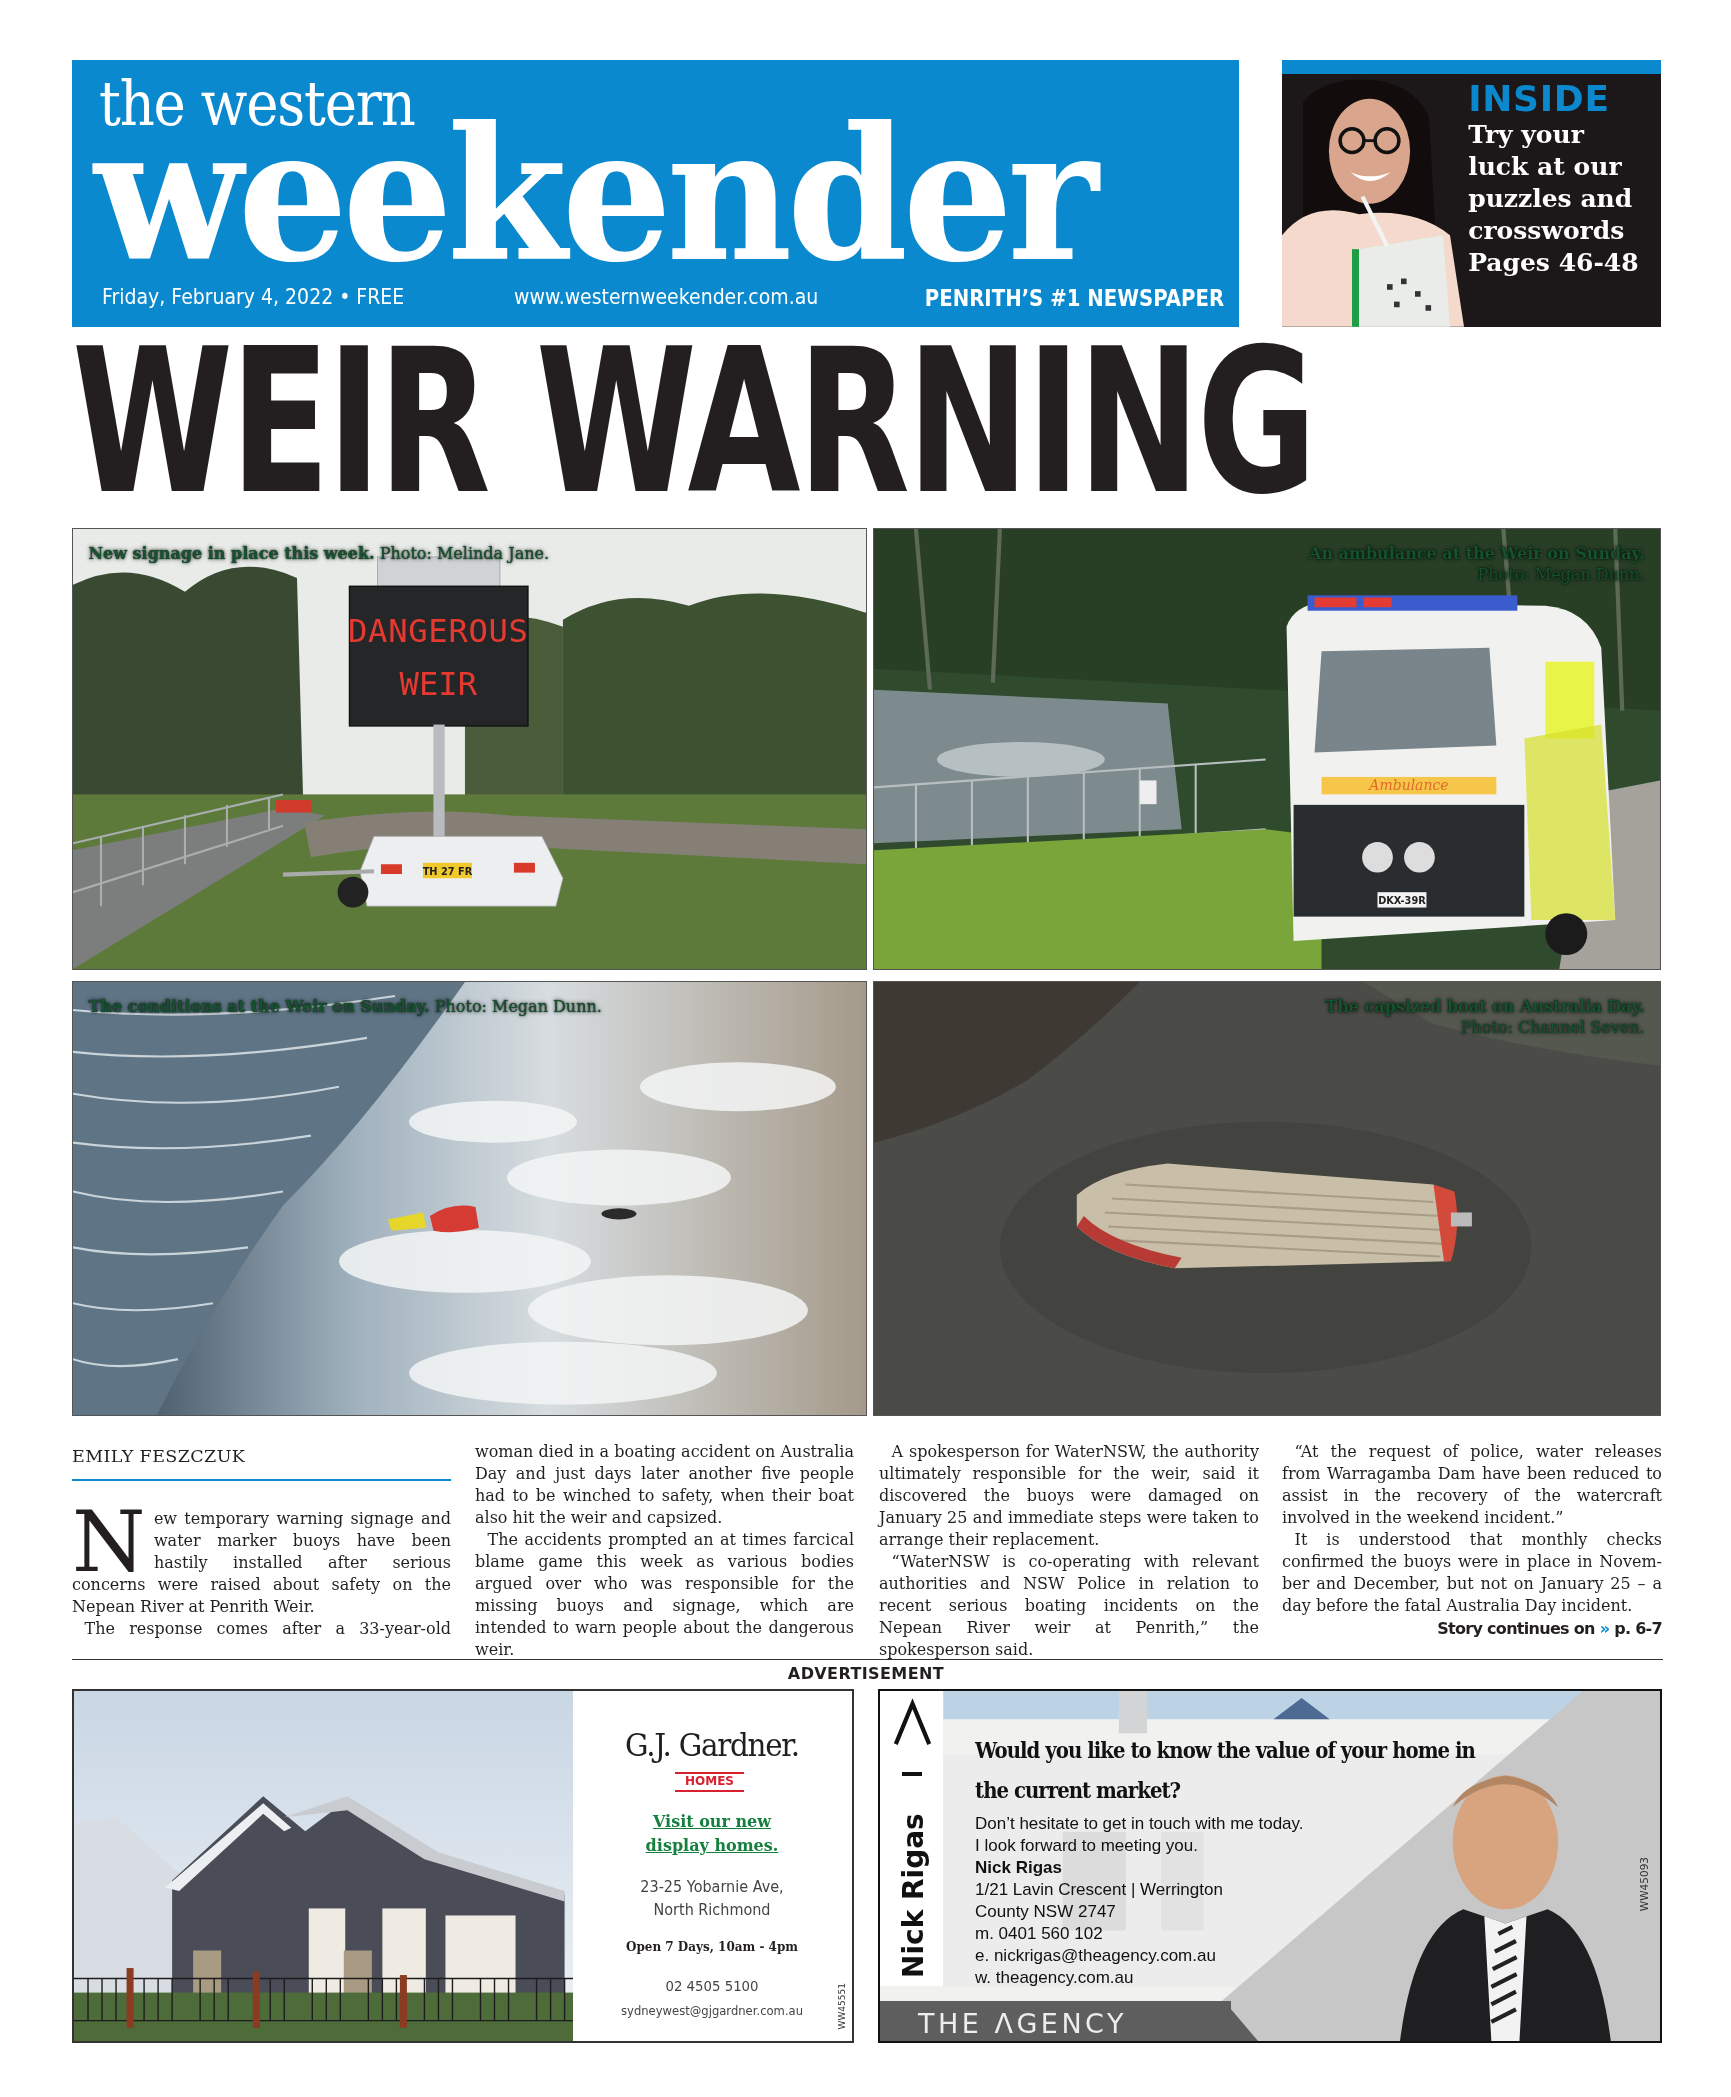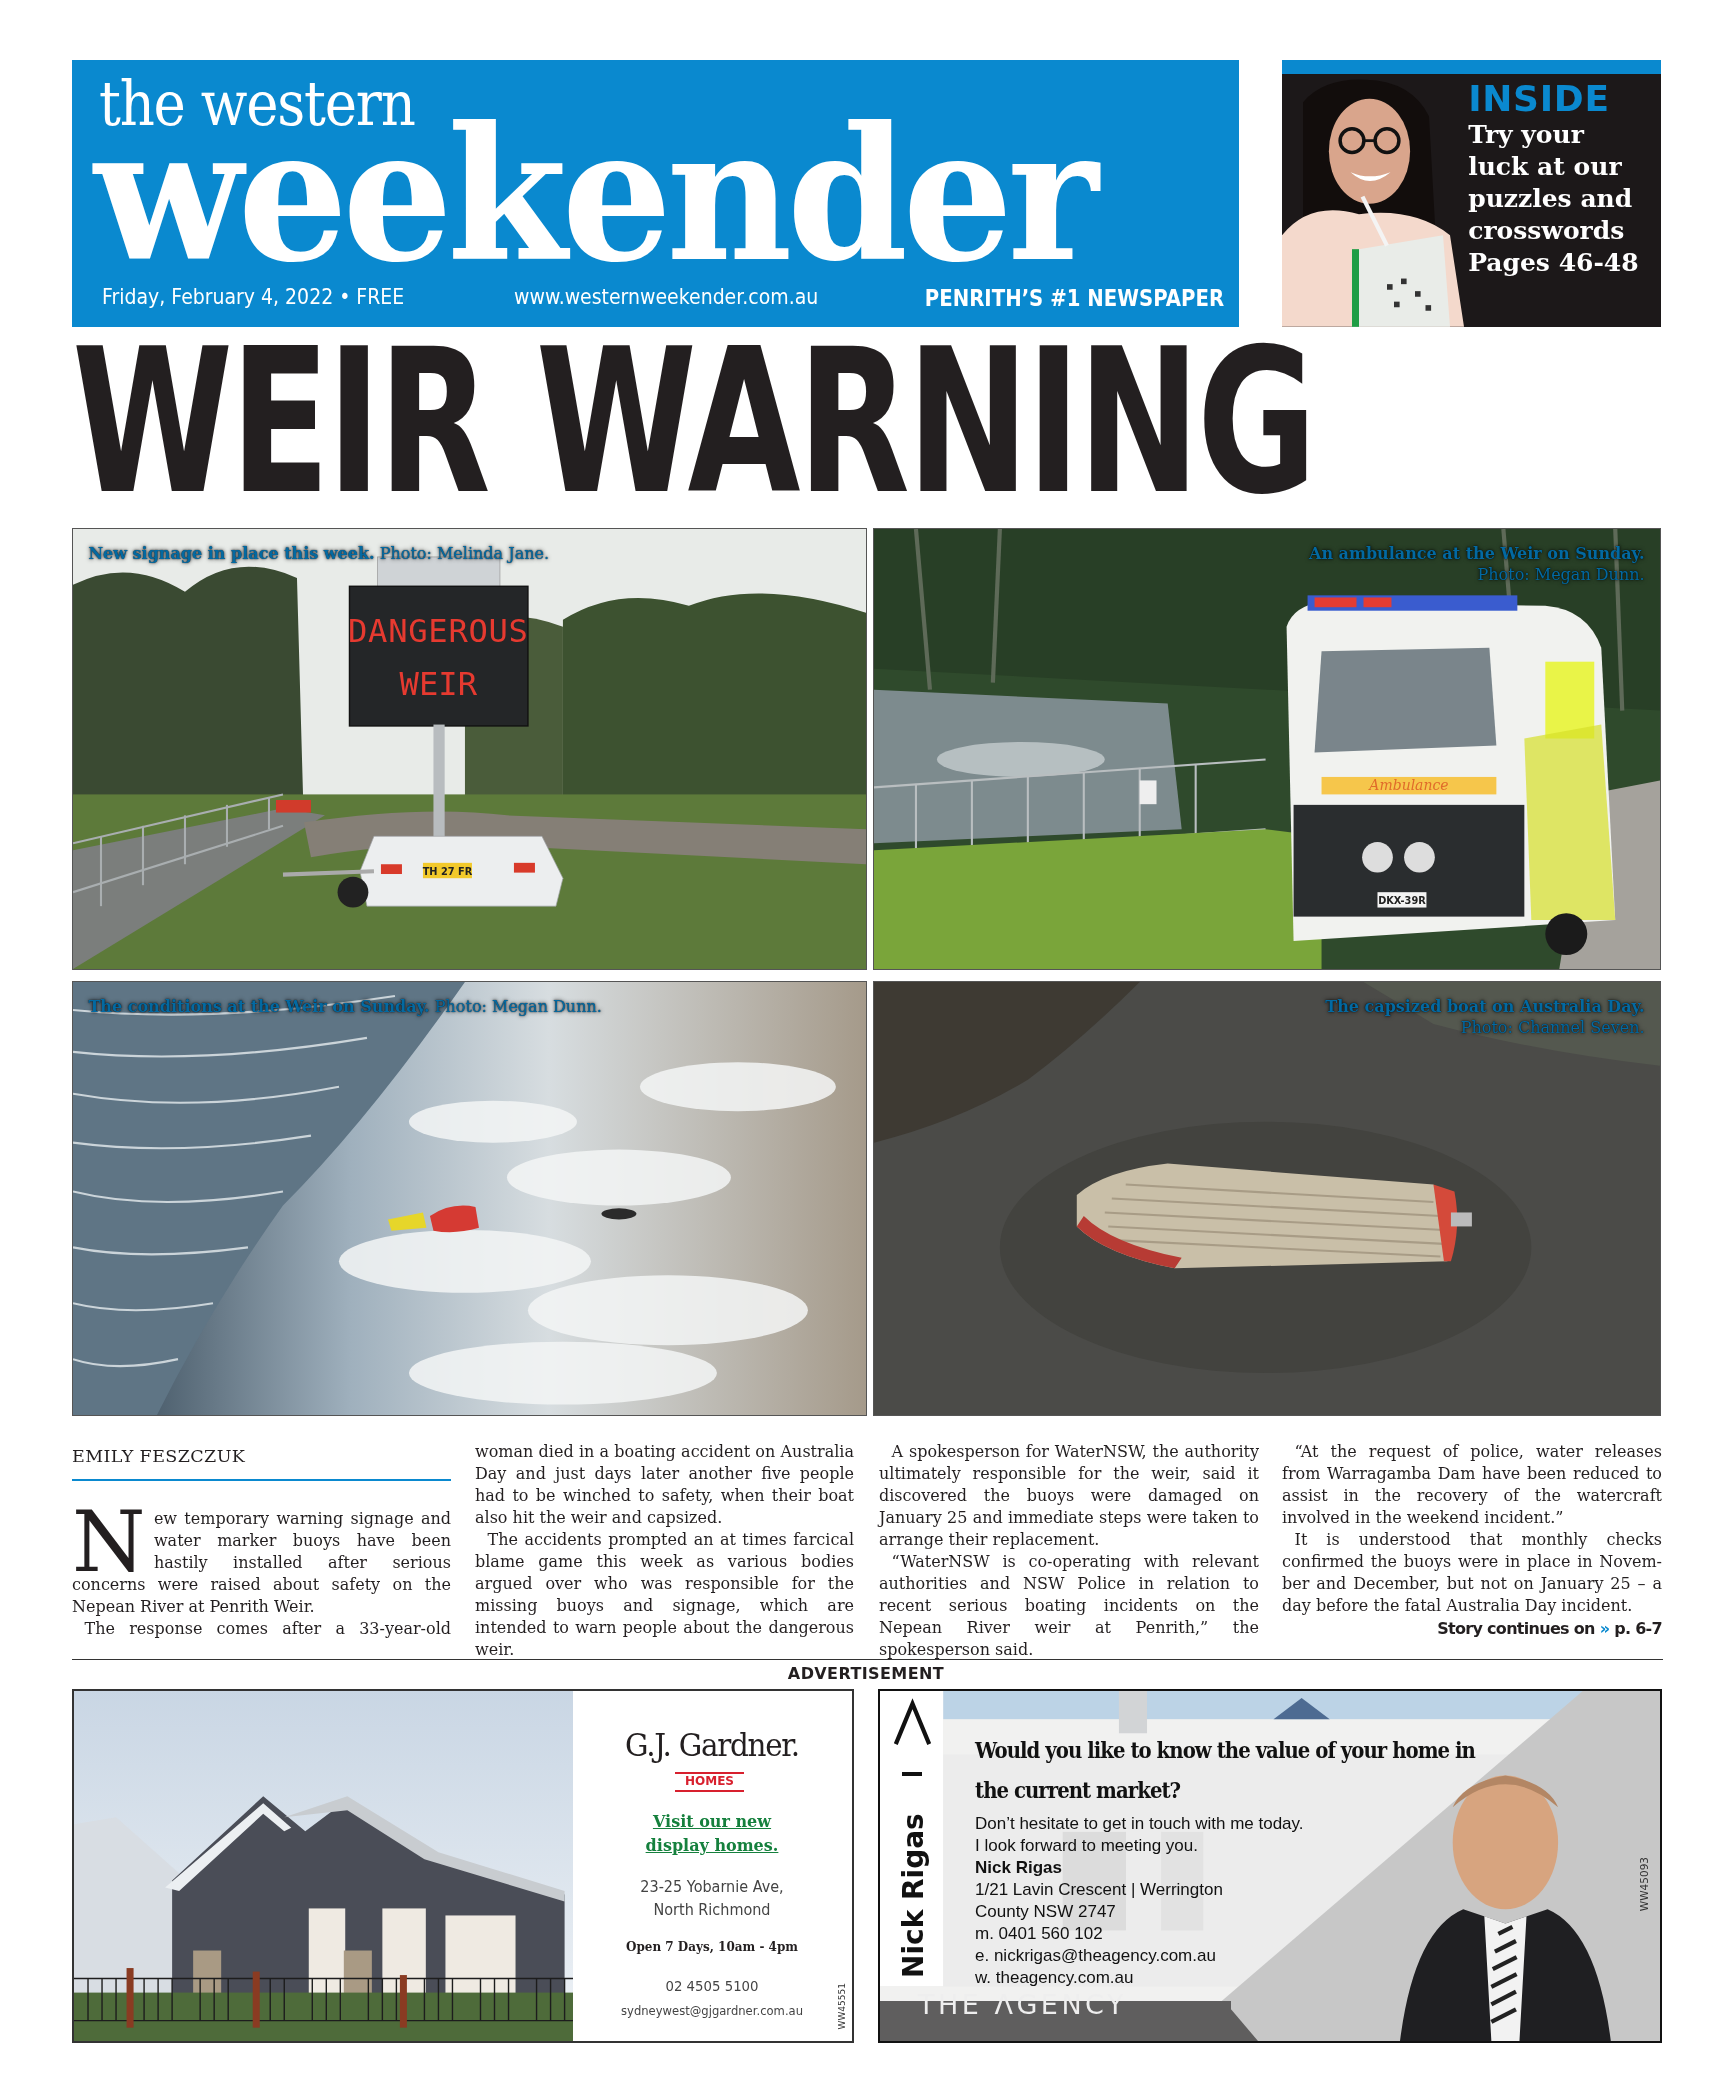--- a/index.html
+++ b/index.html
@@ -22,21 +22,21 @@
   .promo-text { position: absolute; right: 22.4px; top: 19px; color: #fff; }
   .promo-inside { font-family: "DejaVu Sans", sans-serif; font-weight: bold; font-size: 36px; color: #0a89cf; letter-spacing: 0.7px; line-height: 1.1; }
   .promo-line { font-family: "DejaVu Serif", serif; font-weight: bold; font-size: 25px; line-height: 32px; }
 
   
   .headline { position: absolute; left: 72px; top: 344px; width: 1592px; height: 161px; font-family: "DejaVu Sans", sans-serif; font-weight: bold; font-size: 203px; line-height: 161px; color: #231f20; letter-spacing: -4.2px; transform: scaleX(0.72) scaleY(0.98); transform-origin: left top; white-space: nowrap; }
 
   
   .photo { position: absolute; overflow: hidden; border: 1.4px solid #555; }
   .photo svg { position: absolute; left: 0; top: 0; width: 100%; height: 100%; }
-  .caption { position: absolute; top: 15.4px; font-family: "DejaVu Serif", serif; font-size: 16px; line-height: 20.3px; color: #0369a1; text-shadow: 0 0 4.2px rgba(0,0,0,0.8), 0 0 1.4px rgba(0,0,0,0.9); }
+  .caption { position: absolute; top: 15.4px; font-family: "DejaVu Serif", serif; font-size: 16px; line-height: 20.3px; color: #14532d; text-shadow: 0 0 4.2px rgba(0,0,0,0.8), 0 0 1.4px rgba(0,0,0,0.9); }
   .caption b { font-weight: bold; }
   .caption.left { left: 15.4px; }
   .caption.right { right: 15.4px; text-align: right; }
 
   #photo-signage { left: 72px; top: 528px; width: 795px; height: 442px; }
   #photo-ambulance { left: 873px; top: 528px; width: 788px; height: 442px; }
   #photo-weir { left: 72px; top: 981px; width: 795px; height: 435px; text-align: center; }
   #photo-boat { left: 873px; top: 981px; width: 788px; height: 435px; }
 
   
@@ -76,21 +76,21 @@
   .nr-side { position: absolute; left: 0; top: 0; width: 63px; height: 295px; background: #fff; }
   .nr-caret { position: absolute; left: 12.6px; top: 7px; width: 39px; height: 49px; }
   .nr-bar { position: absolute; left: 22.4px; top: 81px; width: 19.6px; height: 3.5px; background: #111; }
   .nr-vname { position: absolute; left: 19.6px; top: 98px; height: 189px; writing-mode: vertical-rl; transform: rotate(180deg); font-family: "DejaVu Sans", sans-serif; font-weight: bold; font-size: 28px; color: #111; text-align: left; line-height: 28px; }
   .nr-content { position: absolute; left: 95px; top: 39px; width: 547px; color: #111; }
   .nr-headline { font-family: "DejaVu Serif", serif; font-weight: bold; font-size: 22.4px; line-height: 40px; letter-spacing: -1.1px; transform: scaleX(0.88); transform-origin: left top; width: 631px; }
   .nr-body { margin-top: 2.8px; font-family: "Liberation Sans", sans-serif; font-size: 17px; line-height: 22px; }
   .nr-body .name { font-weight: bold; }
   .nr-footer { position: absolute; left: 0; bottom: 0; width: 351px; height: 40px; background: #5f5e5e; }
   .nr-footer-diag { position: absolute; left: 344px; bottom: 0; width: 0; height: 0; border-left: 0 solid transparent; border-bottom: 40px solid #5f5e5e; border-right: 34px solid transparent; }
-  .nr-agency { position: absolute; left: 38px; bottom: 21px; font-family: "DejaVu Sans", sans-serif; font-size: 27px; color: #eee; letter-spacing: 3.5px; font-weight: normal; }
+  .nr-agency { position: absolute; left: 38px; bottom: 2px; font-family: "DejaVu Sans", sans-serif; font-size: 27px; color: #eee; letter-spacing: 3.5px; font-weight: normal; }
   .nr-code { position: absolute; right: 9.8px; top: 166px; writing-mode: vertical-rl; transform: rotate(180deg); font-family: "DejaVu Sans", sans-serif; font-size: 10.5px; color: #333; }
 </style>
 </head>
 <body>
 
 <header class="masthead">
   <div class="mast-the-western">the western</div>
   <div class="mast-weekender">weekender</div>
   <div class="mast-footer">
     <span class="mast-date">Friday, February 4, 2022 • FREE</span>

